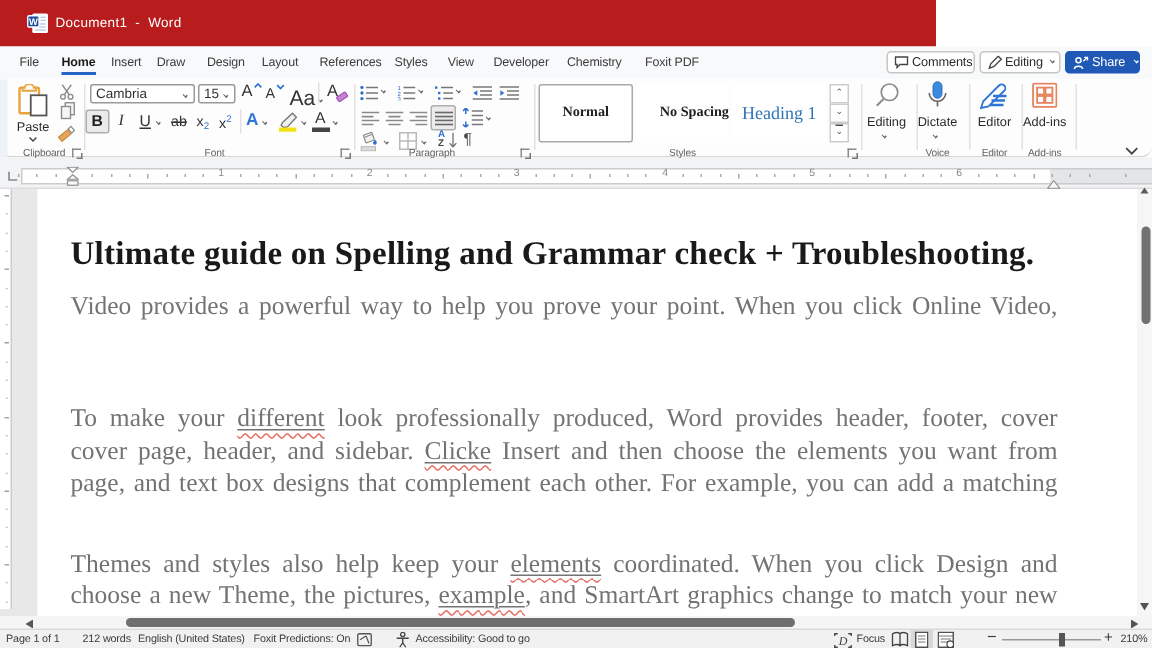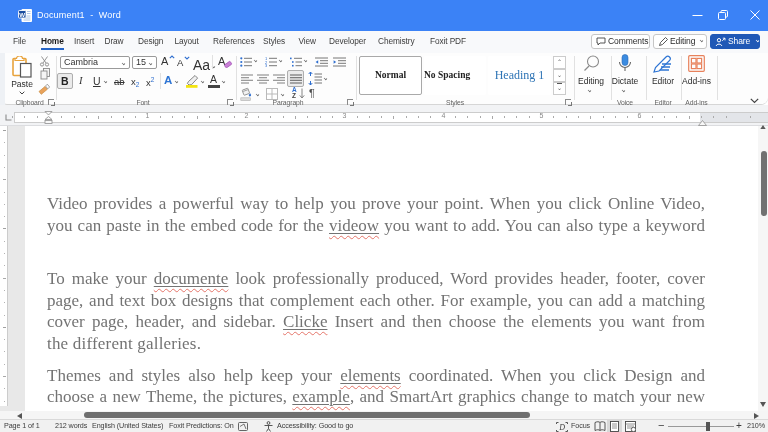--- a/index.html
+++ b/index.html
@@ -1,18 +1,18 @@
 <!DOCTYPE html>
 <html><head><meta charset="utf-8"><style>
 *{margin:0;padding:0;box-sizing:border-box}
 html,body{width:768px;height:432px;overflow:hidden;font-family:"Liberation Sans",sans-serif}
 .abs{position:absolute}
 #app{position:relative;width:768px;height:432px;background:#fff}
 
-#titlebar{position:absolute;left:0;top:0;width:768px;height:31px;background:#3b82f6}
+#titlebar{position:absolute;left:0;top:0;width:624px;height:31px;background:#b91c1c}
 #wicon{position:absolute;left:18px;top:8px;width:15px;height:15px}
 #doctitle{position:absolute;left:37px;top:10px;color:#fff;font-size:9px;letter-spacing:.2px}
 #search{position:absolute;left:286px;top:5px;width:195px;height:20px;background:#cad6ec;border:1px solid #dde4f2;border-radius:3px;color:#1d4269;font-size:9.5px;line-height:18px}
 #search svg{position:absolute;left:13px;top:4px}
 #search span{position:absolute;left:28px;top:1.5px}
 .winbtn{position:absolute;top:0;width:30px;height:30px;color:#fff;text-align:center;line-height:30px;font-size:11px;font-weight:400}
 
 #tabs{position:absolute;left:0;top:31px;width:768px;height:22px;background:#f8f9fb;font-size:8.3px;letter-spacing:-0.1px;color:#3c3c3c}
 .tab{position:absolute;top:5px}
 .tabbtn{position:absolute;top:2.5px;height:15px;border:1px solid #c6c6c6;border-radius:3px;background:#fff;font-size:8.5px;color:#2b2b2b;line-height:13.5px;white-space:nowrap}
@@ -306,21 +306,21 @@
         <path d="M3 0.5 v9 M3 10 l-2.2-2.6 M3 10 l2.2-2.6" stroke="#777" stroke-width="0.9" fill="none"></path>
       </svg>
   <div class="abs" style="left:309px;top:34px;font-size:10.5px;color:#4a4a4a">¶</div>
   <div class="glabel" style="left:245px;width:86px">Paragraph</div>
   <div class="launch" style="left:347px"></div>
   <div class="gdiv" style="left:356px"></div>
 
   <div class="abs" style="left:359px;top:3px;width:63px;height:39px;background:#fff;border:1.5px solid #a9a9a9;border-radius:2px"></div>
   <div class="abs" style="left:359px;top:17px;width:63px;text-align:center;font-size:9.5px;font-family:'Liberation Serif',serif;font-weight:bold;color:#222">Normal</div>
   <div class="abs" style="left:424px;top:3px;width:62px;height:39px;background:#fff;border-radius:2px"></div>
-  <div class="abs" style="left:424px;top:17px;width:62px;text-align:left;font-size:9.5px;font-family:'Liberation Serif',serif;font-weight:bold;color:#222">No Spacing</div>
+  <div class="abs" style="left:424px;top:17px;width:62px;text-align:right;font-size:9.5px;font-family:'Liberation Serif',serif;font-weight:bold;color:#222">No Spacing</div>
   <div class="abs" style="left:488px;top:3px;width:63px;height:39px;background:#fff;border-radius:2px"></div>
   <div class="abs" style="left:488px;top:15px;width:63px;text-align:center;font-size:12px;font-family:'Liberation Serif',serif;color:#2e74b5">Heading 1</div>
   <div class="abs" style="left:553px;top:3px;width:13px;height:13px;border:1px solid #ccc;background:#fff;font-size:6px;color:#555;text-align:center;line-height:11px">⌃</div>
   <div class="abs" style="left:553px;top:16px;width:13px;height:13px;border:1px solid #ccc;background:#fff;font-size:6px;color:#555;text-align:center;line-height:11px">⌄</div>
   <div class="abs" style="left:553px;top:29px;width:13px;height:13px;border:1px solid #ccc;background:#fff;font-size:6px;color:#555;text-align:center;line-height:8px"><span style="display:inline-block;border-top:1px solid #555;padding-top:0px">⌄</span></div>
   <div class="glabel" style="left:412px;width:86px">Styles</div>
   <div class="launch" style="left:565px"></div>
   <div class="gdiv" style="left:574px"></div>
 
   <svg class="abs" style="left:583px;top:2px" width="17" height="17" viewBox="0 0 17 17">
@@ -464,29 +464,28 @@
         <div class="abs" style="left:3.5px;top:188.5px;width:1.5px;height:1px;background:#b3b3b3"></div>
         <div class="abs" style="left:2.5px;top:200.8px;width:3.5px;height:1px;background:#a0a0a0"></div>
         <div class="abs" style="left:3.5px;top:213.1px;width:1.5px;height:1px;background:#b3b3b3"></div>
         <div class="abs" style="left:3.5px;top:225.4px;width:1.5px;height:1px;background:#b3b3b3"></div>
         <div class="abs" style="left:3.5px;top:237.7px;width:1.5px;height:1px;background:#b3b3b3"></div>
         <div class="abs" style="left:3px;top:250.0px;width:2.5px;height:1px;background:#a8a8a8"></div>
         <div class="abs" style="left:3.5px;top:262.3px;width:1.5px;height:1px;background:#b3b3b3"></div>
         <div class="abs" style="left:3.5px;top:274.6px;width:1.5px;height:1px;background:#b3b3b3"></div>
       </div>
   <div id="page">
+    <div class="doc" style="position:absolute;left:22px;top:29.8px;width:658px;font-size:22px;line-height:25px;letter-spacing:0.18px;font-weight:bold;color:#191919;white-space:nowrap">Ultimate guide on Spelling and Grammar check + Troubleshooting.</div>
     <div class="doc" style="position:absolute;left:22px;top:67.3px;width:658px">
       <div class="jline">Video provides a powerful way to help you prove your point. When you click Online Video,</div>
-      <div class="jline">you can paste in the embed code for the <span class="sqw"><span class="sq2">videow</span></span> you want to add. You can also type a keyword</div>
     </div>
     <div class="doc" style="position:absolute;left:22px;top:142px;width:658px">
-      <div class="jline">To make your <span class="sqw"><span class="sq2">documente</span></span> look professionally produced, Word provides header, footer, cover</div>
+      <div class="jline">To make your <span class="sqw"><span class="sq2">different</span></span> look professionally produced, Word provides header, footer, cover</div>
+      <div class="jline">cover page, header, and sidebar. <span class="sqw"><span class="sq2">Clicke</span></span> Insert and then choose the elements you want from</div>
       <div class="jline">page, and text box designs that complement each other. For example, you can add a matching</div>
-      <div class="jline">cover page, header, and sidebar. <span class="sqw"><span class="sq2">Clicke</span></span> Insert and then choose the elements you want from</div>
-      <div class="lline" style="letter-spacing:0.2px">the different galleries.</div>
     </div>
     <div class="doc" style="position:absolute;left:22px;top:238.5px;width:658px">
       <div class="jline">Themes and styles also help keep your <span class="sqw"><span class="sq2">elements</span></span> coordinated. When you click Design and</div>
       <div class="jline">choose a new Theme, the pictures, <span class="sqw"><span class="sq2">example</span></span>, and SmartArt graphics change to match your new</div>
     </div>
   </div>
   <div id="vscroll">
     <div id="vthumb"></div>
   </div>
   <svg class="abs" style="left:760px;top:-1.5px" width="6" height="4.5" viewBox="0 0 6 4.5">

